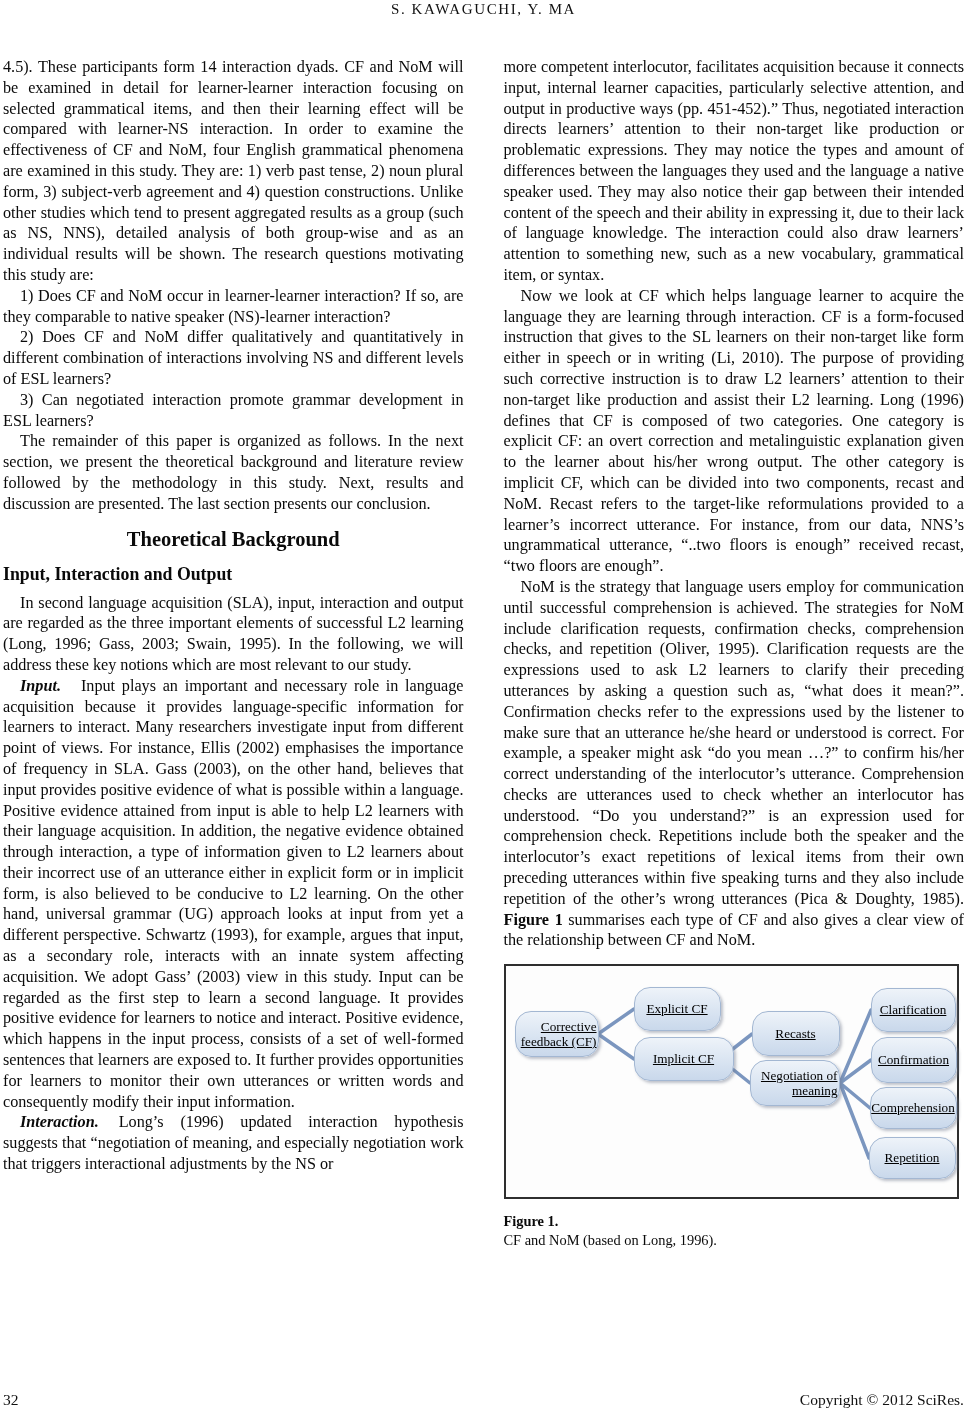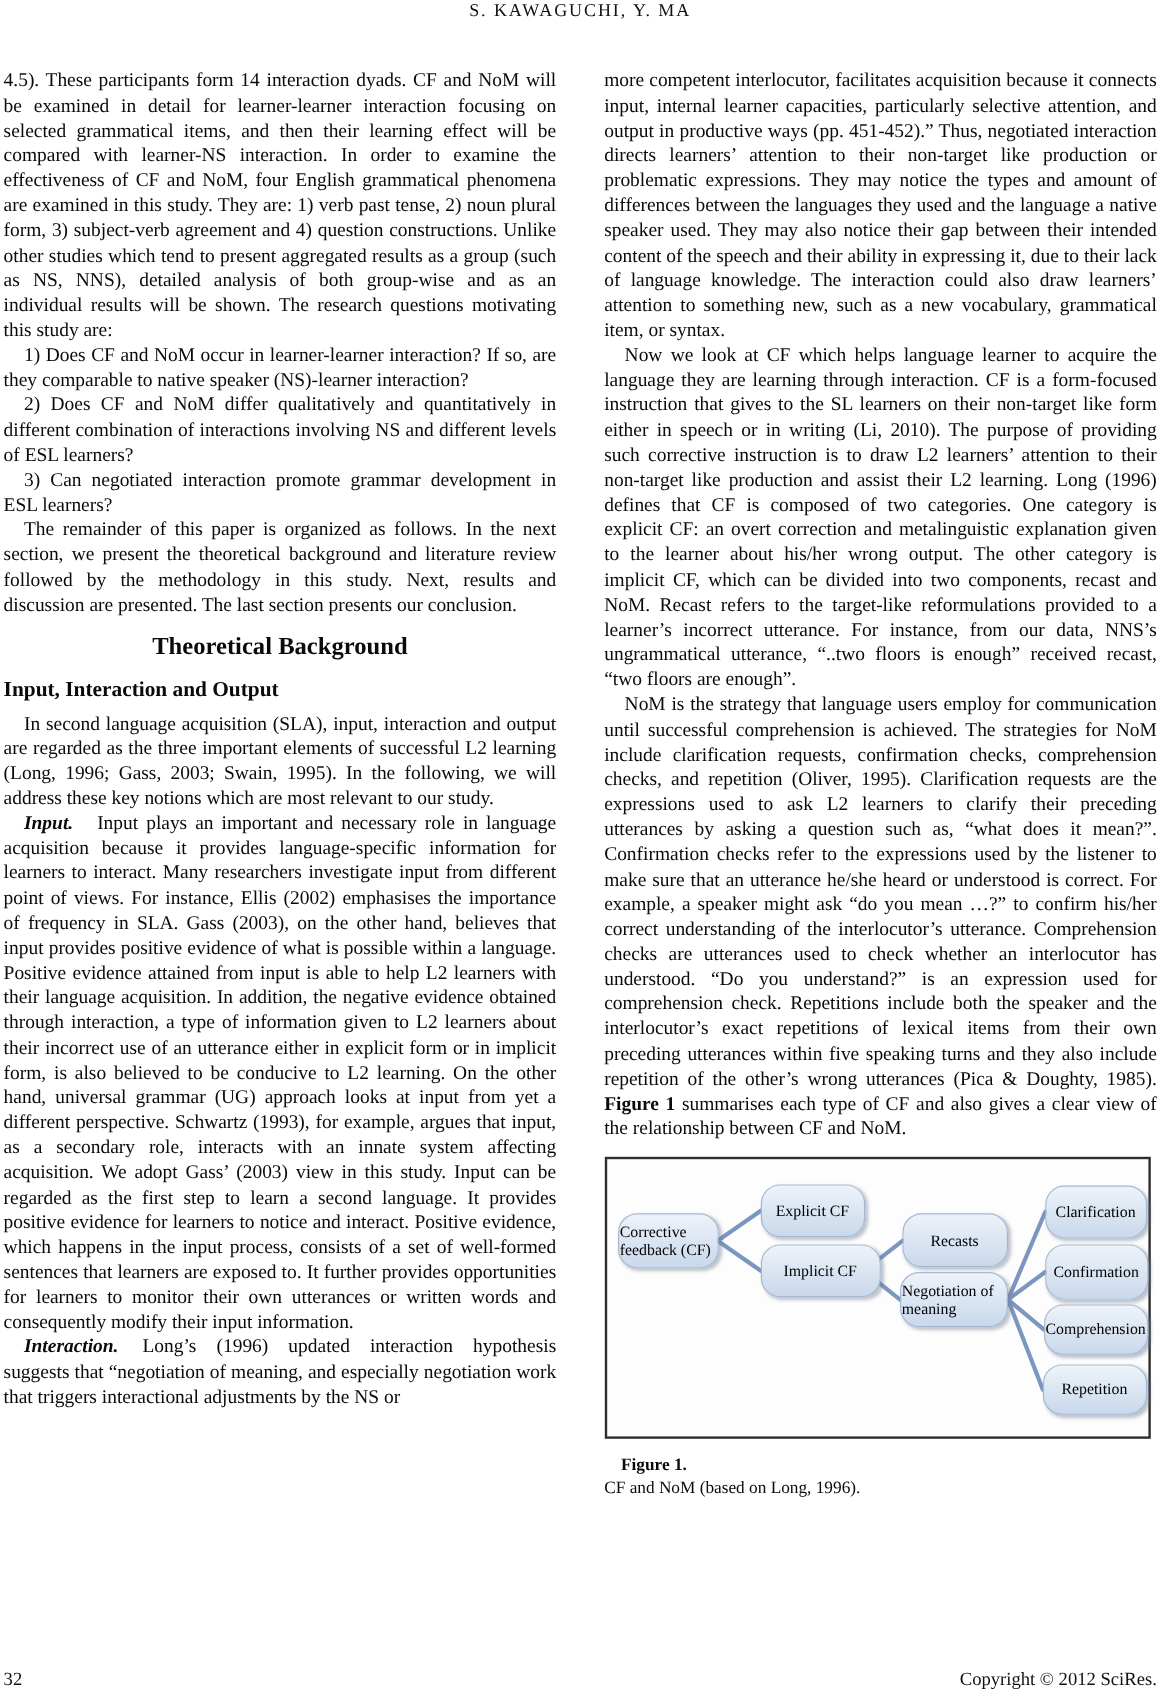--- a/index.html
+++ b/index.html
@@ -64,33 +64,34 @@
   .diagram svg.connectors { position: absolute; left: 0; top: 0; }
   .node {
     position: absolute;
     border: 1px solid #a3b7d2;
     border-radius: 16px;
     background: linear-gradient(180deg, #eef3f9 0%, #dde7f3 45%, #c9d8eb 100%);
     box-shadow: 2px 2px 3px rgba(110,120,140,0.45);
     display: flex;
     align-items: center;
     justify-content: center;
-    text-align: left;
+    text-align: right;
     font-size: 13.2px;
     line-height: 1.18;
     padding: 2px 1px;
     color: #000;
+    text-decoration: underline;
   }
   .fig-caption {
     margin-top: 13px;
     font-size: 14.4px;
     line-height: 19px;
     text-align: left;
   }
-  .fig-caption .cap-label { font-weight: bold; margin-left: 14px; }
+  .fig-caption .cap-label { font-weight: bold; }
   .footer {
     position: absolute;
     top: 1391px;
     left: 3px;
     right: 3px;
     display: flex;
     justify-content: space-between;
     font-size: 15.5px;
     color: #111;
   }

